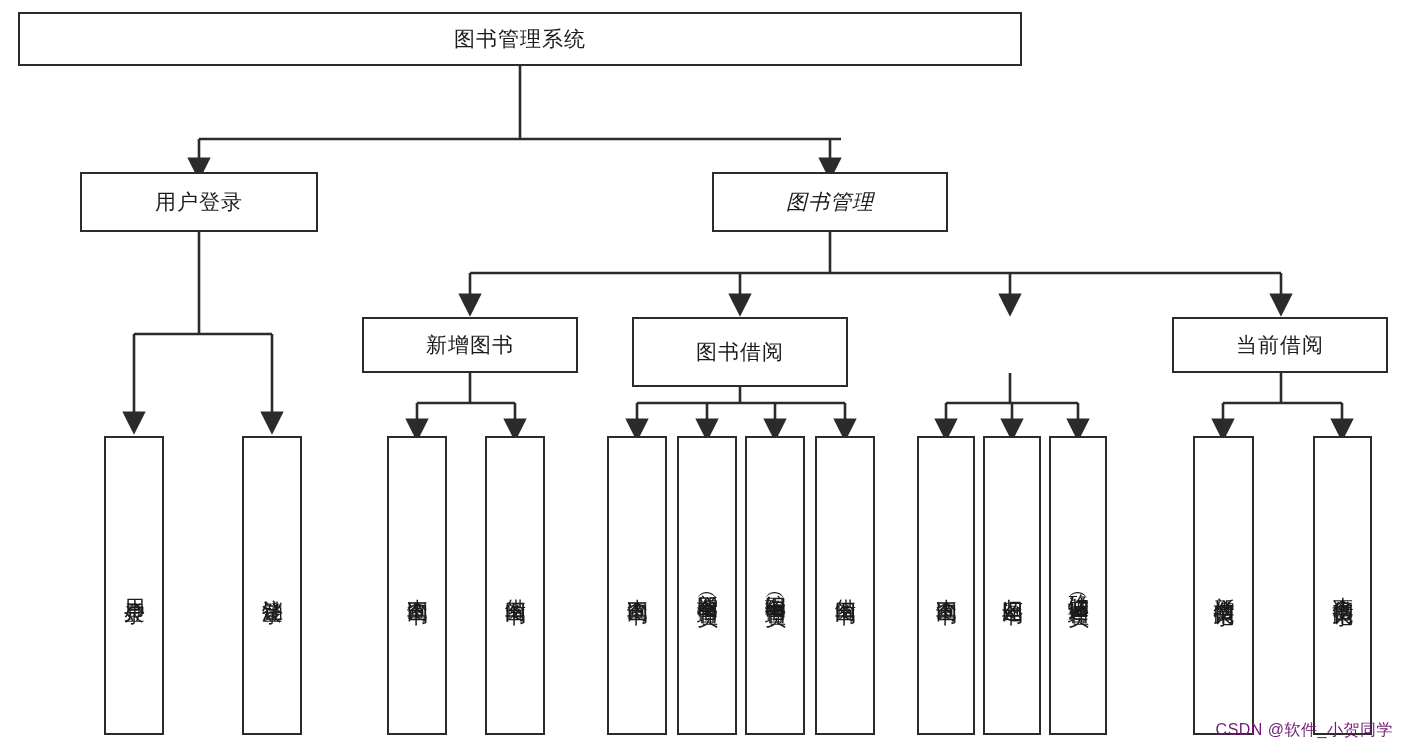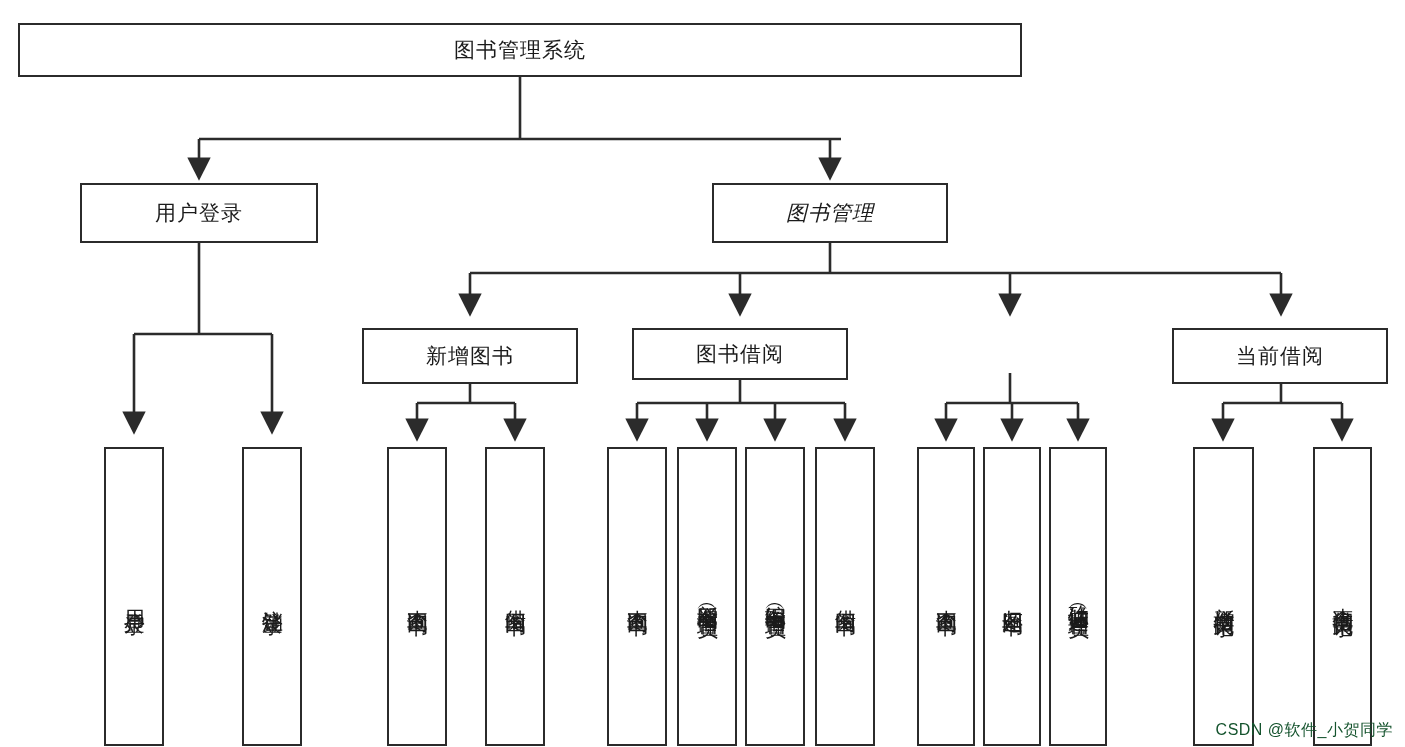--- a/index.html
+++ b/index.html
@@ -28,21 +28,20 @@
   }
   .node {
     position: absolute;
     box-sizing: border-box;
     border: 2px solid #2b2b2b;
     background: #ffffff;
     display: flex;
     align-items: center;
     justify-content: center;
     color: #1b1b1b;
-    margin-top: 11px;
   }
   .node.horizontal {
     font-size: 21px;
     letter-spacing: 1px;
   }
   .node.vertical {
     writing-mode: vertical-rl;
     text-orientation: upright;
     font-size: 21px;
     line-height: 1.28;
@@ -51,21 +50,21 @@
     text-align: center;
   }
   .node.vertical > span {
     display: block;
   }
   .watermark {
     position: absolute;
     right: 12px;
     bottom: 6px;
     font-size: 16px;
-    color: #14532d;
+    color: #701a75;
     letter-spacing: 0.5px;
     white-space: nowrap;
   }
 </style>
 </head>
 <body>
 
 <div id="canvas">
 
   <svg id="edges" viewBox="0 0 1405 747" xmlns="http://www.w3.org/2000/svg">
@@ -127,21 +126,21 @@
   </div>
 
   <div class="node horizontal" style="left:712px; top:172px; width:236px; height:60px;font-style:italic;">
     <span>图书管理</span>
   </div>
 
   <div class="node horizontal" style="left:362px; top:317px; width:216px; height:56px;">
     <span>新增图书</span>
   </div>
 
-  <div class="node horizontal" style="left:632px; top:317px; width:216px; height:52px;">
+  <div class="node horizontal" style="left:632px; top:317px; width:216px; height:70px;">
     <span>图书借阅</span>
   </div>
 
 
   <div class="node horizontal" style="left:1172px; top:317px; width:216px; height:56px;">
     <span>当前借阅</span>
   </div>
 
   <div class="node vertical" style="left:104px; top:436px; width:60px; height:299px;">
     <span>用户登录</span>

